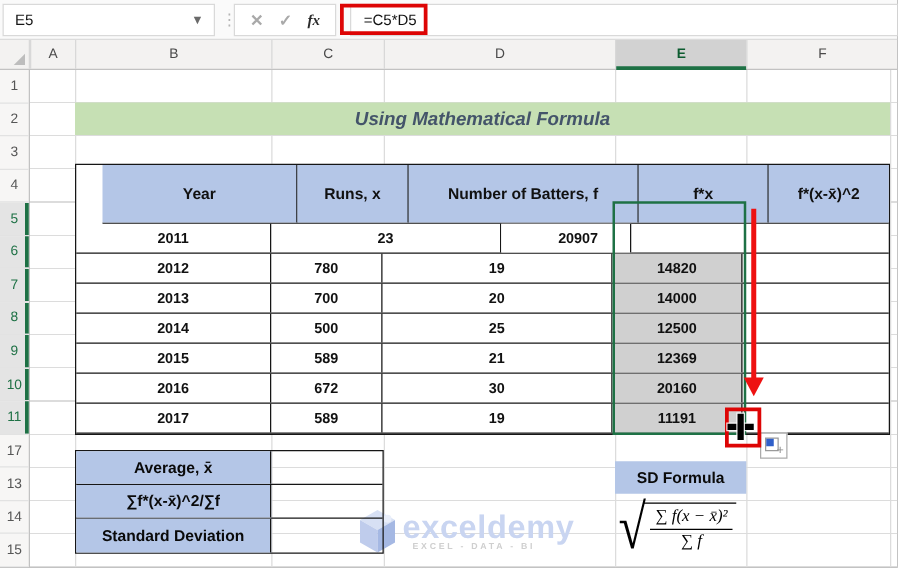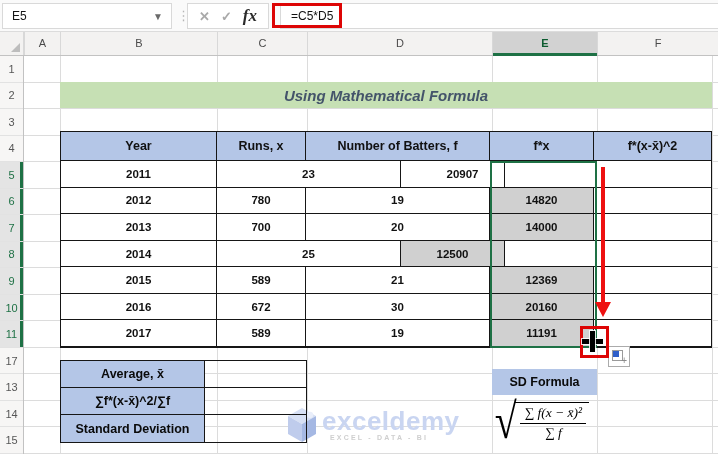--- a/index.html
+++ b/index.html
@@ -8,21 +8,21 @@
     position:relative; width:718px; height:454px; background:#fff;
     font-family:"Liberation Sans", sans-serif; overflow:hidden;
   }
   
   .topbar { position:absolute; left:0; top:0; width:718px; height:32px; background:#fafafa; border-bottom:1px solid #dcdcdc; z-index:20; }
   .namebox { position:absolute; left:2px; top:3px; width:170px; height:26px; background:#fff; border:1px solid #d9d9d9; display:flex; align-items:center; padding-left:9px; font-size:12px; color:#151515; }
   .namebox .chev { margin-left:auto; margin-right:8px; color:#6a6a6a; font-size:10px; }
   .dots { position:absolute; left:177px; top:8px; color:#b5b5b5; font-size:13px; letter-spacing:0; }
   .fbtns { position:absolute; left:187px; top:3px; width:82px; height:26px; background:#fff; border:1px solid #d9d9d9; display:flex; align-items:center; justify-content:space-evenly; }
   .fbtns .x, .fbtns .ck { color:#a9a9a9; font-size:13px; font-weight:bold; }
-  .fbtns .fx { color:#2b2b2b; font-size:17px; font-weight:bold; font-style:italic; font-family:"Liberation Serif", serif; }
+  .fbtns .fx { color:#2b2b2b; font-size:12px; font-weight:bold; font-style:italic; font-family:"Liberation Serif", serif; }
   .fbox { position:absolute; left:280px; top:3px; width:446px; height:26px; background:#fff; border:1px solid #d9d9d9; display:flex; align-items:center; font-size:12px; color:#111; }
   .fbox span { margin-left:10px; }
   .red-rect-formula { position:absolute; left:272px; top:3px; width:70px; height:25px; border:3px solid #dd0505; z-index:30; }
   
   .colhdrs { position:absolute; left:0; top:32px; width:718px; height:24px; background:#f3f2f1; border-bottom:1px solid #c2c2c2; z-index:15; }
   .corner { position:absolute; left:0; top:0; width:24px; height:23px; border-right:1px solid #d8d8d8; }
   .corner .tri { position:absolute; right:3px; bottom:3px; width:0; height:0; border-left:9px solid transparent; border-bottom:9px solid #bdbdbd; }
   .colhdr { position:absolute; top:0; height:23px; line-height:23px; text-align:center; font-size:11px; color:#4a4a4a; border-left:1px solid #d8d8d8; }
   .colhdr.sel { background:#d2d2d2; color:#0d5c30; font-weight:bold; }
   .colhdr.sel::after { content:""; position:absolute; left:0; right:0; bottom:-1px; height:3px; background:#1e7145; }
@@ -33,33 +33,33 @@
   
   .grid { position:absolute; left:24px; top:56px; width:694px; height:398px; background:#fff; z-index:1;
     background-image:repeating-linear-gradient(to bottom, transparent 0px, transparent 25.53px, #dcdcdc 25.53px, #dcdcdc 26.53px); }
   .vline { position:absolute; top:0; bottom:0; width:1px; background:#dcdcdc; }
   
   .banner { position:absolute; left:60px; top:82px; width:652px; height:26px; background:#c6e0b4; display:flex; align-items:center; justify-content:center; font-size:15px; font-weight:bold; font-style:italic; color:#44546a; z-index:3; }
   
   .maintable { position:absolute; left:60px; top:131px; width:652px; height:217px; border:1.5px solid #161616; display:flex; flex-direction:column; z-index:3; background:#fff; }
   .trow { display:flex; border-bottom:1.5px solid #161616; flex:1; }
   .trow:last-child { border-bottom:none; }
-  .trow.hdr { flex:none; height:29px; }
+  .trow.hdr { flex:none; height:47px;margin-left:21px; }
   .tcell { border-right:1.5px solid #161616; display:flex; align-items:center; justify-content:center; font-size:11.5px; font-weight:600; color:#111; }
   .tcell:last-child { border-right:none; }
   .cB{width:156px;} .cC{width:89px;} .cD{width:184px;} .cE{width:104px;} .cF{flex:1;}
   .trow.hdr .tcell { background:#b4c6e7; font-size:12.5px; font-weight:bold; }
   .tcell.fx-first { background:#ffffff;padding-left:20px; }
   .tcell.fx-fill { background:#d0d0d0; }
   .sel-outline { position:absolute; left:429px; top:28.5px; width:107px; height:187px; border:2.5px solid #1e7145; pointer-events:none; z-index:4; }
   
   .sumtable { position:absolute; left:60px; top:360px; width:247px; border:1.5px solid #161616; display:flex; flex-direction:column; z-index:3; }
   .srow { display:flex; height:27px; border-bottom:1.5px solid #161616; }
   .srow:last-child { border-bottom:none; }
-  .slabel { width:144px; background:#b4c6e7; border-right:1.5px solid #161616; display:flex; align-items:center; justify-content:center; font-size:12.5px; font-weight:bold; color:#0a0a0a; }
+  .slabel { width:156px; background:#b4c6e7; border-right:1.5px solid #161616; display:flex; align-items:center; justify-content:center; font-size:12.5px; font-weight:bold; color:#0a0a0a; }
   .svalue { flex:1; background:transparent; }
   
   .sdlabel { position:absolute; left:492px; top:369px; width:105px; height:26px; background:#b4c6e7; display:flex; align-items:center; justify-content:center; font-size:12.5px; font-weight:bold; color:#0a0a0a; z-index:3; }
   .mathwrap { position:absolute; left:492px; top:397px; z-index:3; display:flex; align-items:center; font-family:"Liberation Serif", serif; color:#000; }
   .radical { font-size:50px; line-height:48px; font-weight:400; margin-right:-4px; transform:scaleX(.8); }
   .radicand { border-top:1.6px solid #000; padding:2px 3px 0 5px; display:flex; flex-direction:column; align-items:center; }
   .frac-num { font-size:13.5px; font-style:italic; border-bottom:1.4px solid #000; padding:0 4px 2px; }
   .frac-den { font-size:13.5px; font-style:italic; padding-top:1px; }
   
   .arrow-line { position:absolute; left:601px; top:167px; width:3.5px; height:136px; background:#ee1111; z-index:6; }
@@ -128,20 +128,21 @@
     </div>
     <div class="trow">
       <div class="tcell cB">2013</div>
       <div class="tcell cC">700</div>
       <div class="tcell cD">20</div>
       <div class="tcell cE fx-fill">14000</div>
       <div class="tcell cF"></div>
     </div>
     <div class="trow">
       <div class="tcell cB">2014</div>
+      <div class="tcell cC">500</div>
       <div class="tcell cD">25</div>
       <div class="tcell cE fx-fill">12500</div>
       <div class="tcell cF"></div>
     </div>
     <div class="trow">
       <div class="tcell cB">2015</div>
       <div class="tcell cC">589</div>
       <div class="tcell cD">21</div>
       <div class="tcell cE fx-fill">12369</div>
       <div class="tcell cF"></div>

